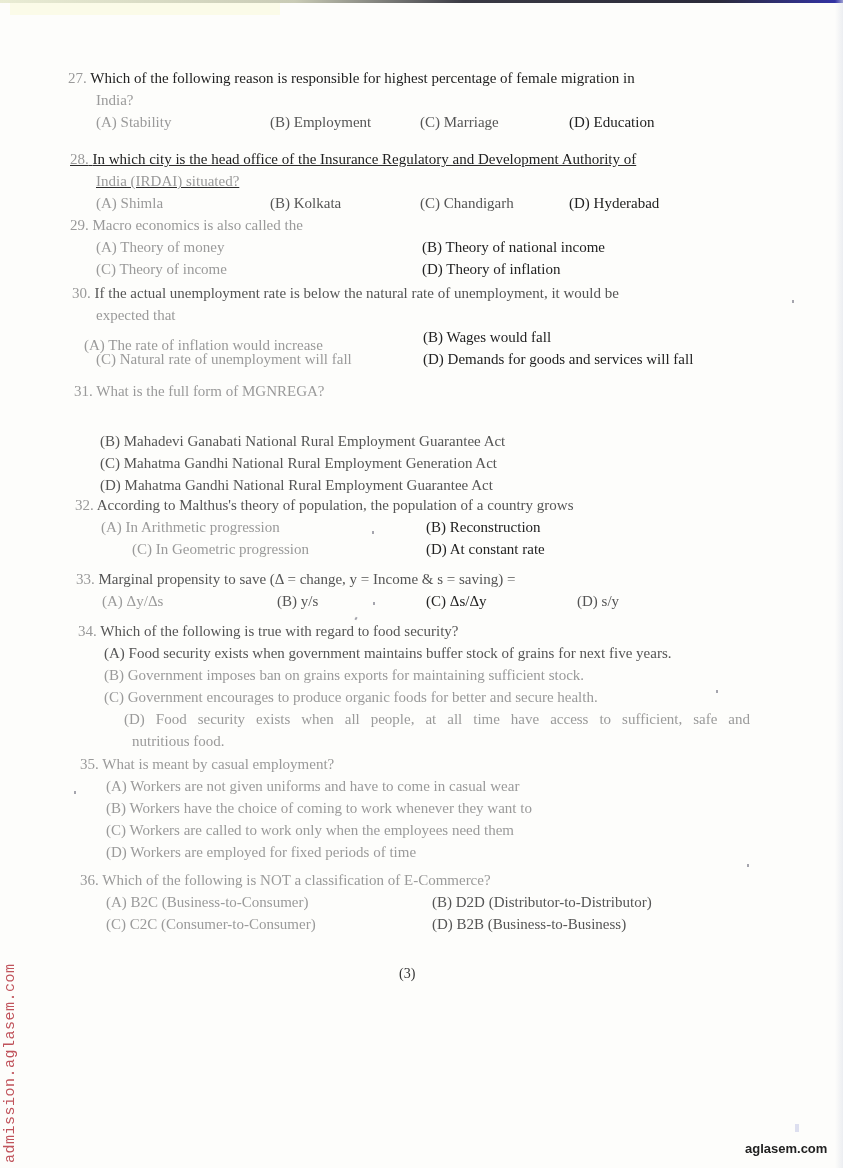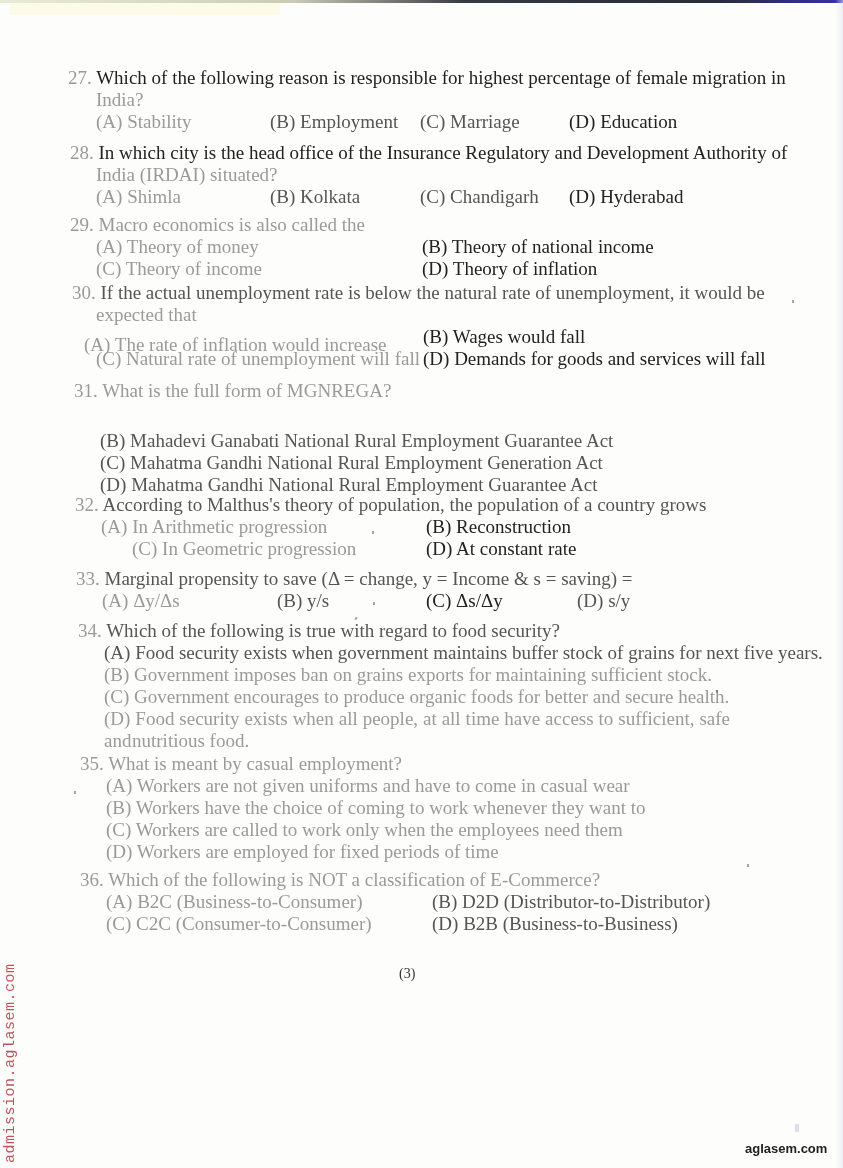--- a/index.html
+++ b/index.html
@@ -11,21 +11,21 @@
   }
   .topbar {
     position: absolute; left: 0; top: 0; width: 843px; height: 3px;
     background: linear-gradient(90deg, #e9ecd4 0%, #c9cbb6 35%, #3a3a44 55%, #2b2b3a 85%, #3333aa 100%);
   }
   .topbar-tint {
     position: absolute; left: 10px; top: 3px; width: 270px; height: 12px;
     background: #fbfbe8;
   }
   .page { position: absolute; left: 0; top: 0; width: 843px; height: 1168px; }
-  .q { position: absolute; font-size: 19px; line-height: 22px; }
+  .q { position: absolute; font-size: 15px; line-height: 22px; }
   .q .stem { white-space: nowrap; }
   .q .cont { padding-left: 28px; white-space: nowrap; }
   .opts4 { position: relative; height: 22px; }
   .opts4 span, .opts2 span { position: absolute; white-space: nowrap; }
   .opts2 { position: relative; height: 22px; }
   .optline { padding-left: 32px; white-space: nowrap; height: 22px; }
   .faint { color: #9a9a9a; }
   .mid { color: #555; }
   .dark { color: #222; }
   .justify { width: 650px; text-align: justify; text-align-last: justify; white-space: normal; }
@@ -63,21 +63,21 @@
     </div>
     <div class="cont faint">India?</div>
     <div class="opts4">
       <span class="faint" style="left:28px;">(A) Stability</span>
       <span class="mid" style="left:202px;">(B) Employment</span>
       <span class="mid" style="left:352px;">(C) Marriage</span>
       <span class="dark" style="left:501px;">(D) Education</span>
     </div>
   </div>
 
-  <div class="q" style="left:70px; top:142px;">
+  <div class="q" style="left:70px; top:148px;text-decoration:underline;">
     <div class="stem dark">
       <span class="faint">28.</span>
       <span>In which city is the head office of the Insurance Regulatory and Development Authority of</span>
     </div>
     <div class="cont faint" style="padding-left:26px;">India (IRDAI) situated?</div>
     <div class="opts4">
       <span class="faint" style="left:26px;">(A) Shimla</span>
       <span class="mid" style="left:200px;">(B) Kolkata</span>
       <span class="mid" style="left:350px;">(C) Chandigarh</span>
       <span class="dark" style="left:499px;">(D) Hyderabad</span>
@@ -155,21 +155,21 @@
 
   <div class="q" style="left:78px; top:620px;">
     <div class="stem mid">
       <span class="faint">34.</span>
       <span>Which of the following is true with regard to food security?</span>
     </div>
     <div class="optline mid" style="padding-left:26px;">(A) Food security exists when government maintains buffer stock of grains for next five years.</div>
     <div class="optline faint" style="padding-left:26px;">(B) Government imposes ban on grains exports for maintaining sufficient stock.</div>
     <div class="optline faint" style="padding-left:26px;">(C) Government encourages to produce organic foods for better and secure health.</div>
     <div class="optline faint" style="padding-left:26px;">
-      <span class="justify" style="display:inline-block; width:626px;">(D) Food security exists when all people, at all time have access to sufficient, safe and</span>
+      <span class="justify" style="display:inline-block; width:626px;margin-left:20px;">(D) Food security exists when all people, at all time have access to sufficient, safe and</span>
     </div>
     <div class="optline faint" style="padding-left:54px;">nutritious food.</div>
   </div>
 
   <div class="q" style="left:80px; top:753px;">
     <div class="stem faint">
       <span>35.</span>
       <span>What is meant by casual employment?</span>
     </div>
     <div class="optline faint" style="padding-left:26px;">(A) Workers are not given uniforms and have to come in casual wear</div>

